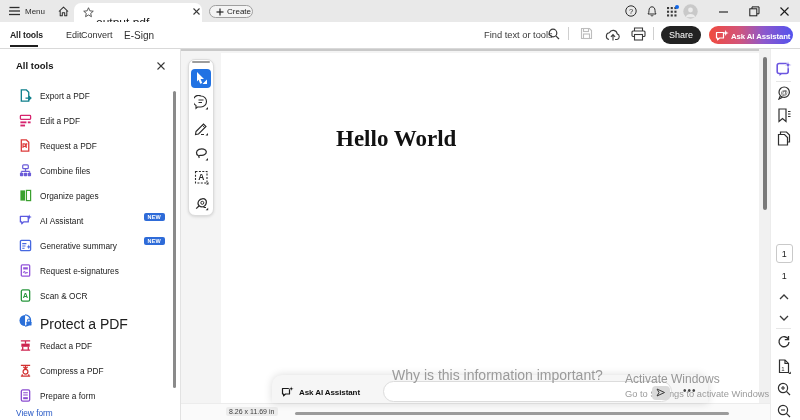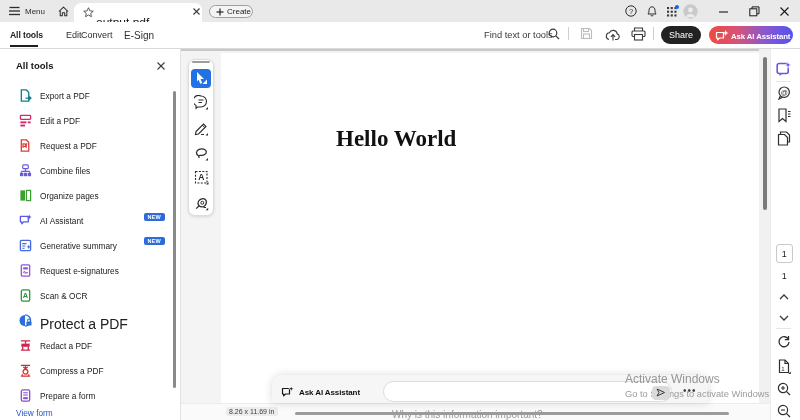--- a/index.html
+++ b/index.html
@@ -292,21 +292,21 @@
 <div class="abs" style="left:229px;top:407.5px;font-size:7px;color:#3d3d3d;">8.26 x 11.69 in</div>
 <div class="abs" style="left:295px;top:412px;width:434px;height:2.5px;background:#9b9b9b;border-radius:1.5px;"></div>
 
 <div class="abs" style="left:271.5px;top:375px;width:436.5px;height:28px;background:#f6f6f6;border-radius:10px 10px 0 0;box-shadow:0 0 8px rgba(0,0,0,0.15);"></div>
 <svg class="abs" style="left:281px;top:386px;" width="13" height="12" viewBox="0 0 13 12">
  <path d="M1.5 2.5 H8.5 V8 H4.5 L2.6 9.8 V8 H1.5 Z" fill="none" stroke="#1a1a1a" stroke-width="1.2" stroke-linejoin="round"></path>
  <path d="M10.3 0.2 L11 2 L12.8 2.7 L11 3.4 L10.3 5.2 L9.6 3.4 L7.8 2.7 L9.6 2 Z" fill="#1a1a1a" stroke="#fff" stroke-width="0.5"></path>
 </svg>
 <div class="abs" style="left:299px;top:388px;font-size:8px;font-weight:700;color:#111;letter-spacing:-0.1px;">Ask AI Assistant</div>
 <div class="abs" style="left:383px;top:380.5px;width:289px;height:21px;background:#fff;border:1px solid #dcdcdc;border-radius:10.5px;"></div>
-<div class="abs" style="left:392px;top:409px;font-size:10px;color:#9a9a9a;">Why is this information important?</div>
+<div class="abs" style="left:392px;top:367px;font-size:14px;color:#9a9a9a;">Why is this information important?</div>
 
 <div class="abs" style="left:625px;top:372px;font-size:12px;color:#969696;">Activate Windows</div>
 <div class="abs" style="left:625px;top:388.5px;font-size:9.3px;color:#9b9b9b;">Go to Settings to activate Windows.</div>
 <div class="abs" style="left:651.5px;top:385.5px;width:18.5px;height:14px;background:#dadada;border-radius:4px;"></div>
 <svg class="abs" style="left:656px;top:388px;" width="9" height="9" viewBox="0 0 9 9">
  <path d="M8.5 4.5 L1 1 L3 4.5 L1 8 Z" fill="none" stroke="#3a3a3a" stroke-width="1"></path>
 </svg>
 <div class="abs" style="left:683px;top:385px;font-size:10px;color:#444;letter-spacing:1px;">•••</div>
 
 <div class="abs" style="left:770px;top:49px;width:30px;height:371px;background:#fff;border-left:1px solid #ececec;"></div>

